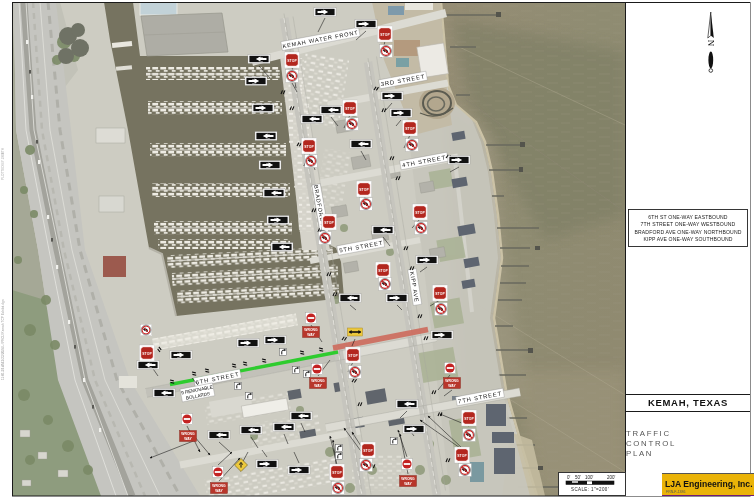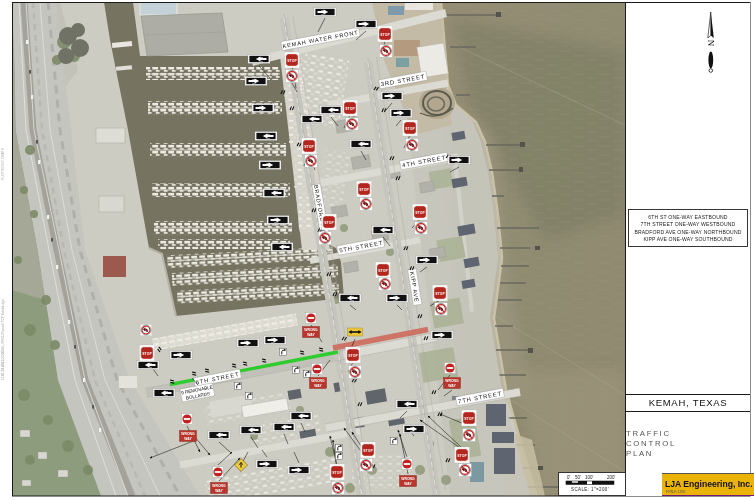--- a/index.html
+++ b/index.html
@@ -613,21 +613,21 @@
 <svg class="abs" style="left:628px;top:209px" width="120" height="38" viewBox="0 0 120 38">
  <rect x="0.5" y="0.5" width="119" height="37" fill="#fff" stroke="#222" stroke-width="0.9"></rect>
  <g font-size="5.1" fill="#222" text-anchor="middle" letter-spacing="0.15">
   <text x="60" y="10">6TH ST ONE-WAY EASTBOUND</text>
   <text x="60" y="17.4">7TH STREET ONE-WAY WESTBOUND</text>
   <text x="60" y="24.8">BRADFORD AVE ONE-WAY NORTHBOUND</text>
   <text x="60" y="32.2">KIPP AVE ONE-WAY SOUTHBOUND</text>
  </g>
 </svg>
 
-<div class="abs" style="left:626px;top:394px;width:124px;border-top:1px solid #1a1a1a;border-bottom:1px solid #1a1a1a;height:16px;line-height:16px;text-align:center;font-weight:normal;font-size:9.5px;letter-spacing:0.7px;color:#111">KEMAH,&nbsp;TEXAS</div>
+<div class="abs" style="left:626px;top:394px;width:124px;border-top:1px solid #1a1a1a;border-bottom:1px solid #1a1a1a;height:16px;line-height:16px;text-align:center;font-weight:bold;font-size:9.5px;letter-spacing:0.7px;color:#111">KEMAH,&nbsp;TEXAS</div>
 
 <div class="abs" style="left:626px;top:429px;width:124px;text-align:left;font-size:7.8px;letter-spacing:1.7px;color:#555;line-height:10px">TRAFFIC<br>CONTROL<br>PLAN</div>
 
 <div class="abs" style="left:662px;top:473px;width:124px;height:23px;border-top:1px solid #555;border-bottom:1px solid #701a75;box-sizing:border-box;background:#eab308">
  <span class="abs" style="left:3px;top:5px;font-weight:bold;font-size:8.6px;color:#111">LJA Engineering, Inc.</span>
  <span class="abs" style="left:4px;top:16px;font-size:3.5px;color:#555">FRN-F-1386</span>
  <svg class="abs" style="left:97px;top:3px" width="26" height="16" viewBox="0 0 28 17">
   <path d="M6,1 L10,1 L5,16 L1,16 Z" fill="#2b2f9e"></path>
   <path d="M12,1 L16,1 L13,10 Q12,14 8,16 L6,16 Q10,13 11,9 Z" fill="#2b2f9e"></path>
   <path d="M20,1 L23,1 L27,16 L23,16 L22,12 L18,12 L19,9 L21.4,9 L20,4 L17,16 L14,16 Z" fill="#2b2f9e"></path>

